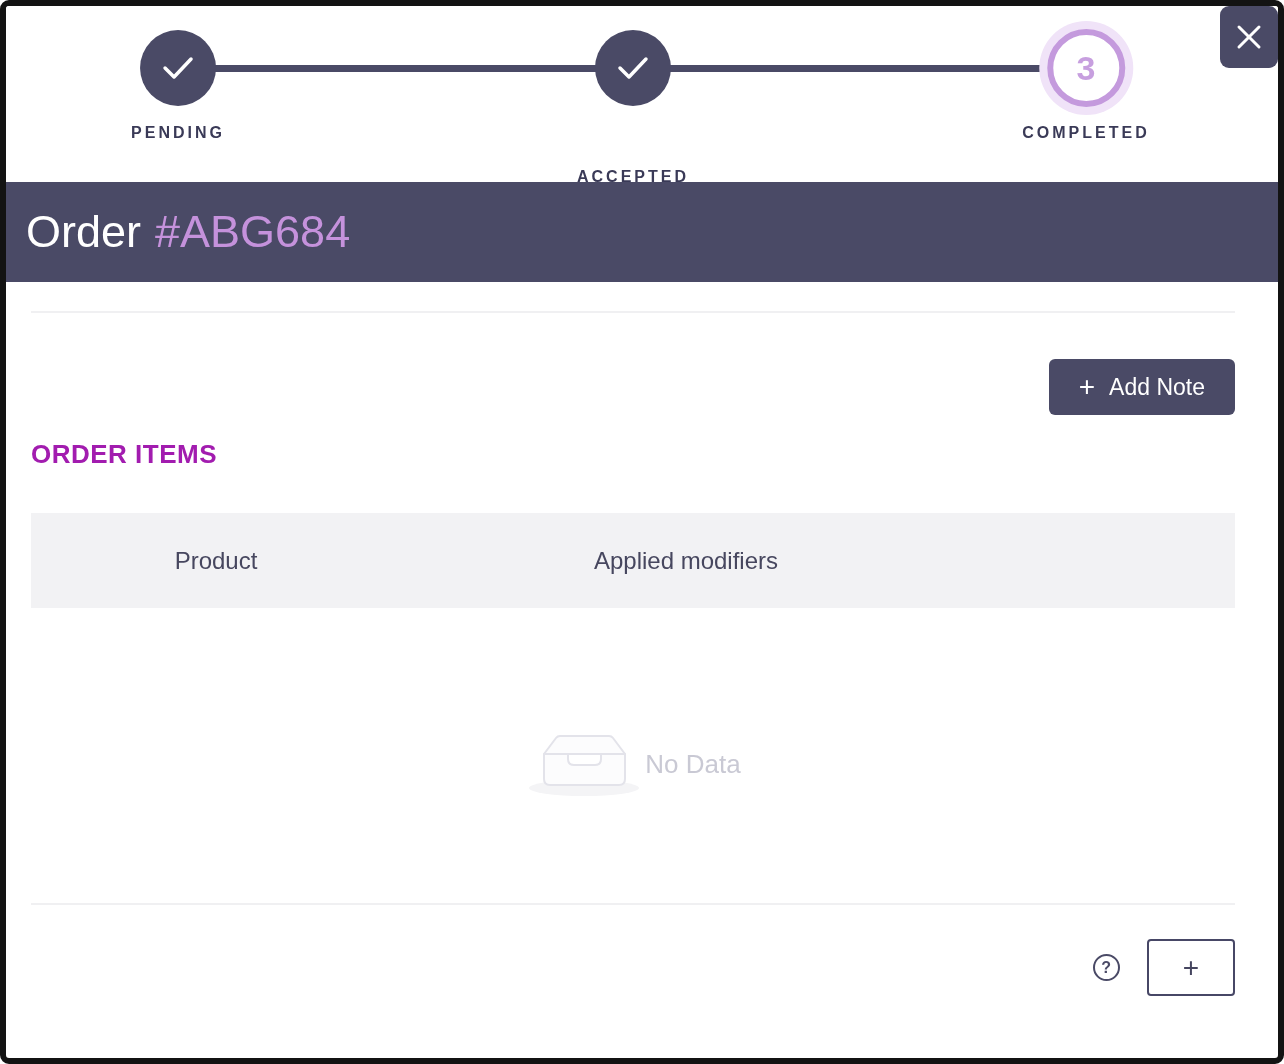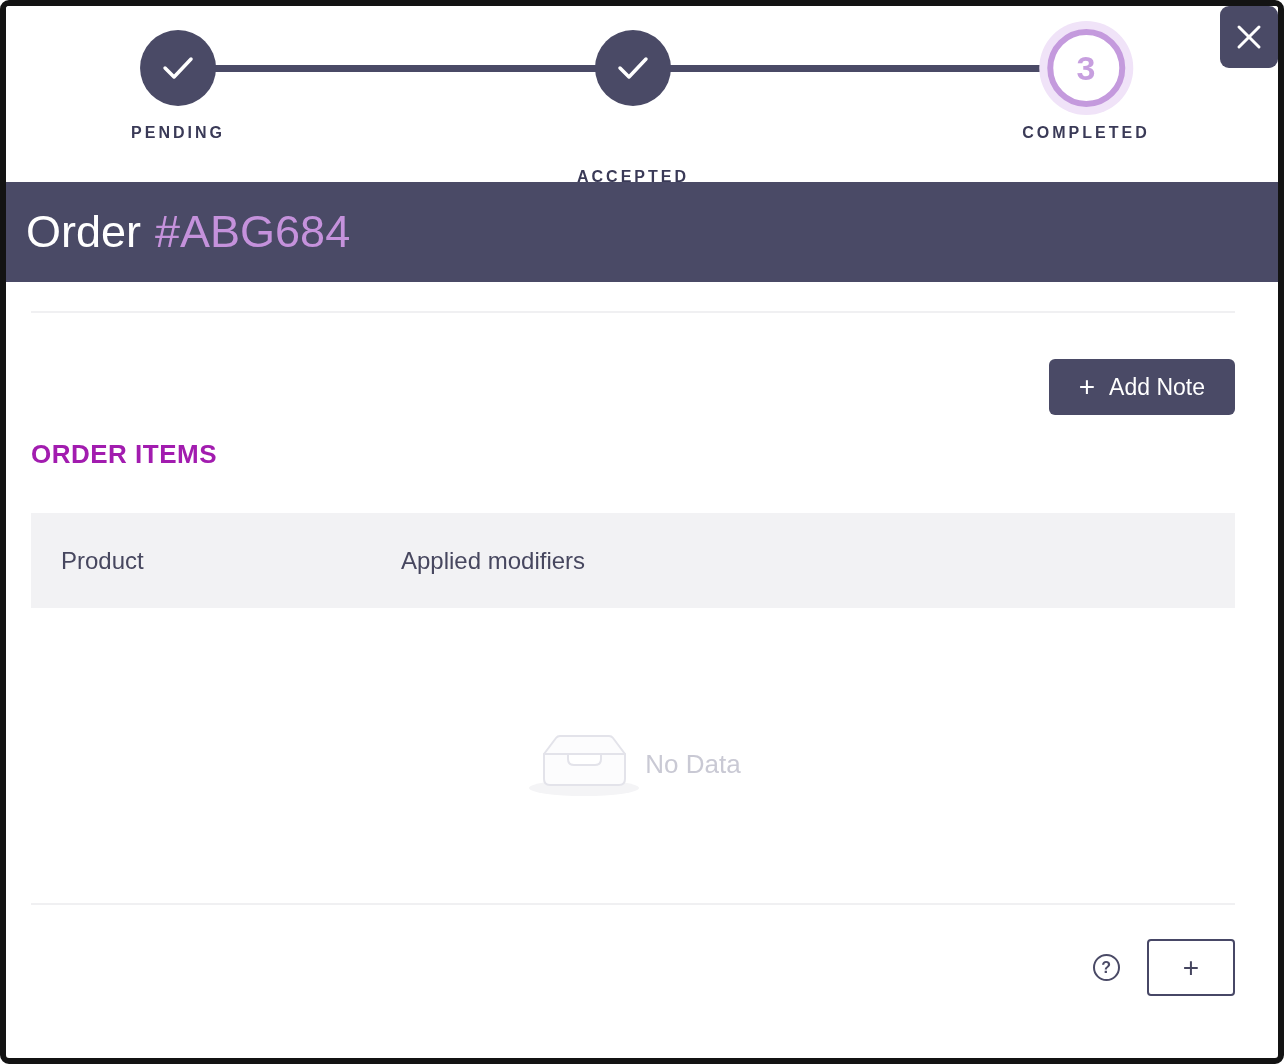--- a/index.html
+++ b/index.html
@@ -84,20 +84,21 @@
 
   .section-title {
     margin-top: 24px;
     color: #a21caf; font-size: 26px; font-weight: bold; letter-spacing: 0.5px;
   }
 
   .table-header {
     margin-top: 43px; height: 95px; background: #f2f2f4;
     display: grid; grid-template-columns: 340px 600px 1fr;
     align-items: center;
+    text-align: center;
   }
   .table-header .col { padding-left: 30px; font-size: 24px; color: #47475f; }
 
   .empty-zone {
     height: 295px; display: flex; flex-direction: row;
     align-items: center; justify-content: center;
   }
   .empty-text { margin-top: 18px; font-size: 26px; color: #c9c9d4; }
 
   .footer-row {

